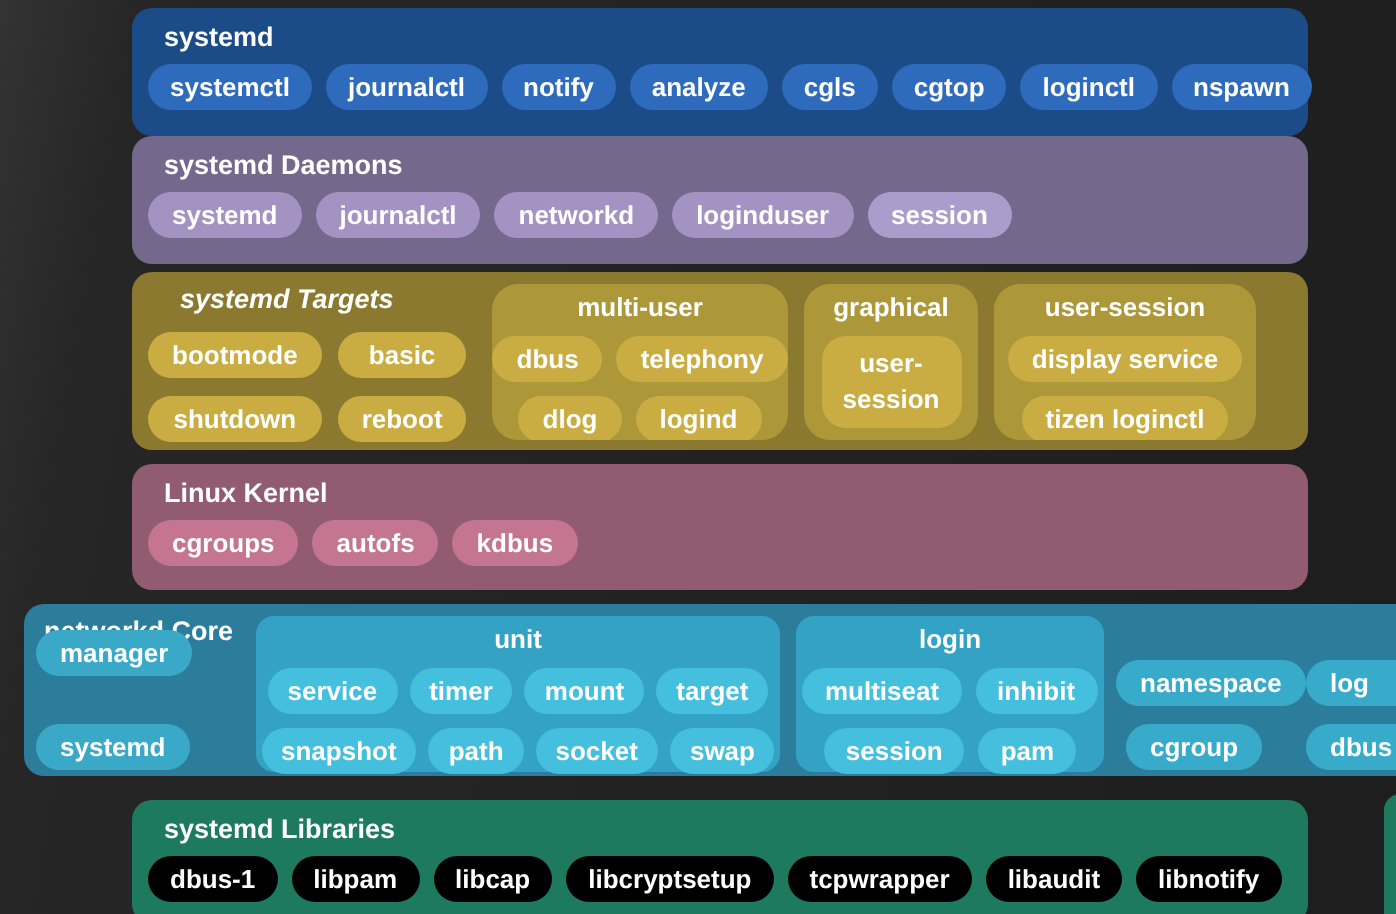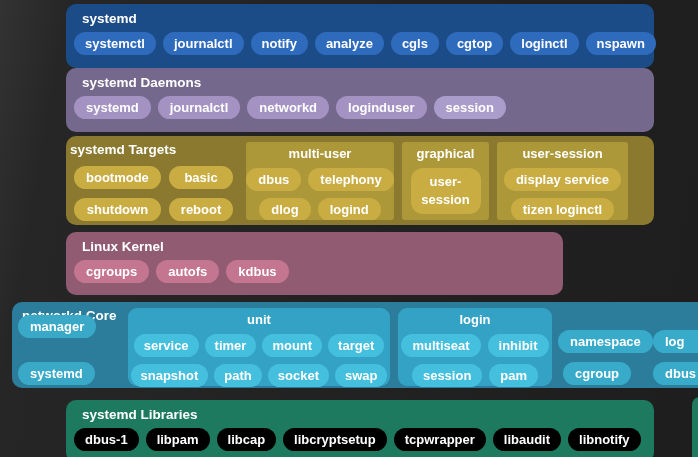--- a/index.html
+++ b/index.html
@@ -21,34 +21,34 @@
   }
   
   #band-systemd{left:66px;top:4px;width:588px;height:57px;background:#1c4c87;}
   #band-systemd .pill{background:#2f6bbd;padding:0 11px;gap:0;}
   
   #band-daemons{left:66px;top:68px;width:588px;height:57px;background:#74688d;}
   #band-daemons .pill{background:#a392c2;}
   #band-daemons .pill.alt{background:#ab9dcb;}
   
   #band-targets{left:66px;top:136px;width:588px;height:89px;background:#8b7930;}
-  #band-targets .btitle{position:absolute;left:4px;top:6px;}
+  #band-targets .btitle{position:absolute;left:24px;top:6px;font-style:italic;}
   #band-targets .pill{background:#c9ad43;}
   .tleft{position:absolute;left:8px;top:30px;display:grid;
          grid-template-columns:max-content max-content;gap:9px 8px;}
-  .tgroup{position:absolute;top:6px;height:78px;background:#ad9839;border-radius:3px;overflow:hidden;}
+  .tgroup{position:absolute;top:6px;height:78px;background:#ad9839;border-radius:13px;overflow:hidden;}
   #tg-multi{left:180px;width:148px;}
   #tg-graphical{left:336px;width:87px;}
   #tg-user{left:431px;width:131px;}
   .gtitle{margin-top:4px;text-align:center;font-size:13px;font-weight:bold;white-space:nowrap;}
   .grow{display:flex;justify-content:center;gap:7px;margin-top:7px;}
   .pill.wrap{width:58px;height:auto;white-space:normal;text-align:center;
              padding:5px 6px;line-height:18px;border-radius:12px;}
   
-  #band-kernel{left:66px;top:232px;width:497px;height:56px;background:#915c71;}
+  #band-kernel{left:66px;top:232px;width:588px;height:56px;background:#915c71;}
   #band-kernel .pill{background:#c4758f;}
   
   #band-core{left:12px;top:302px;width:706px;height:86px;background:#2b7d9b;}
   #band-core .btitle{position:absolute;left:10px;top:6px;}
   .cpill{position:absolute;}
   .pill.side{background:#3aa9c8;}
   .pill.rside{background:#38abcb;}
   .pill.edge{justify-content:flex-start;width:80px;}
   .cgroup{position:absolute;top:6px;height:78px;background:#33a2c4;border-radius:9px;}
   .cgroup .pill{background:#45bfde;padding:0 10px;}

